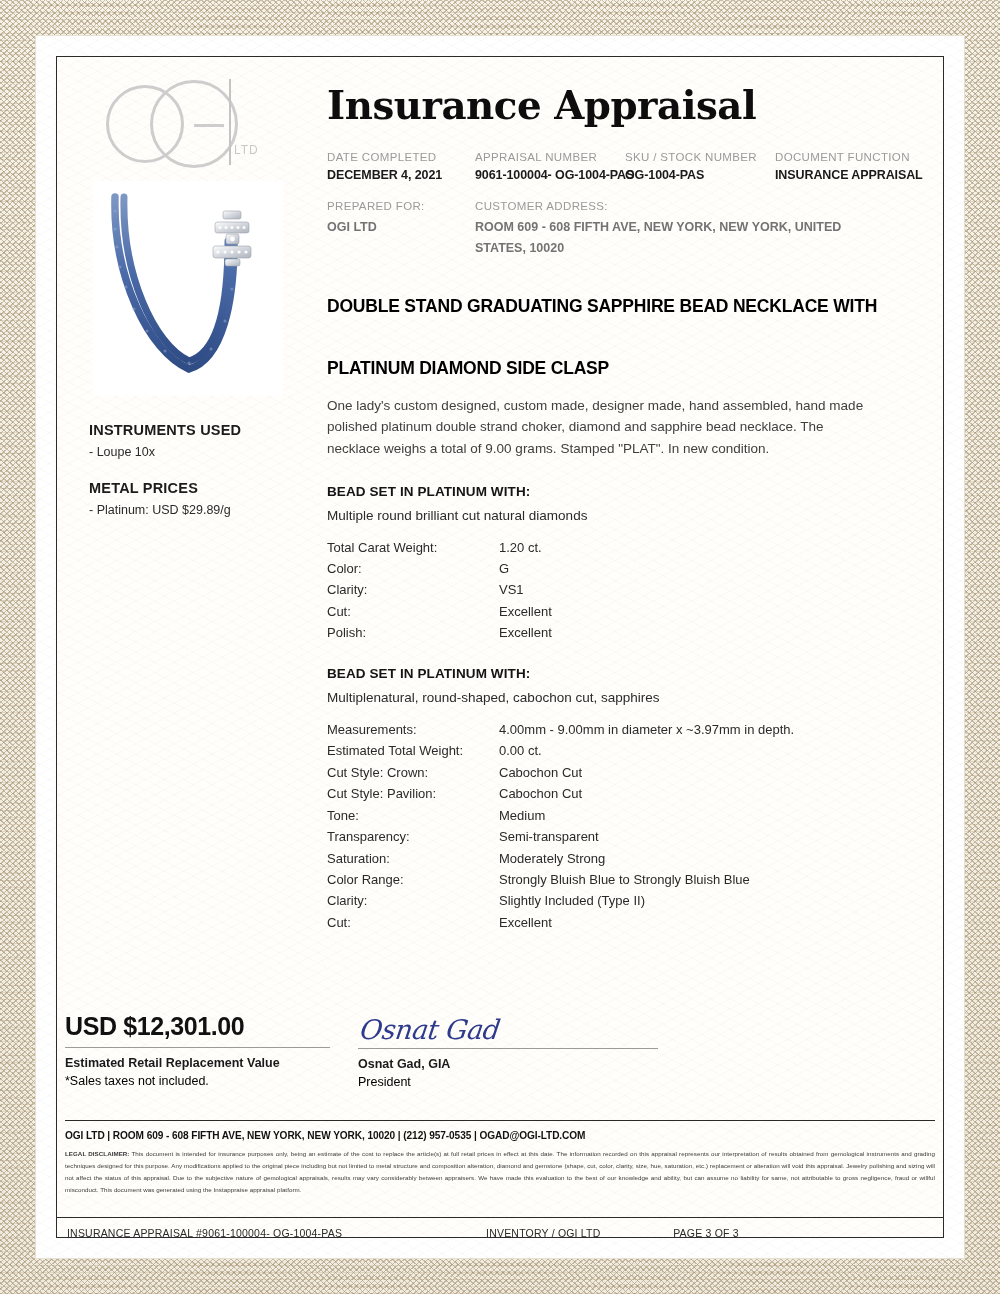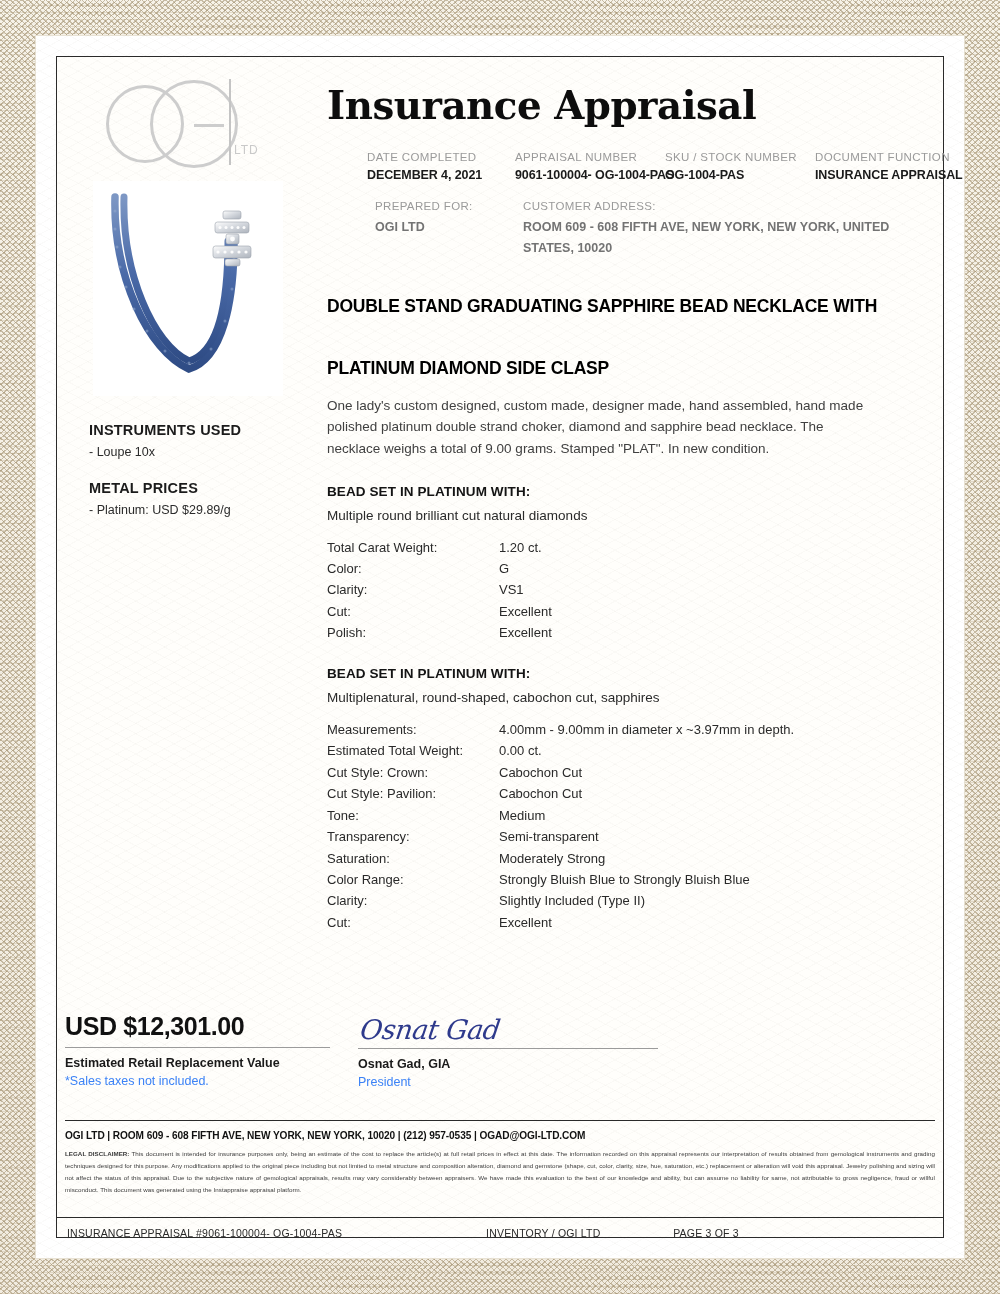--- a/index.html
+++ b/index.html
@@ -137,42 +137,42 @@
     letter-spacing: -0.5px;
     line-height: 1;
     margin-bottom: 26px;
     
     transform: scaleX(0.97);
     transform-origin: left center;
   }
 
   .meta-row { display: flex; margin-bottom: 18px; }
   .meta-cell { position: relative; }
-  .meta-cell.c1 { width: 148px; margin-left: 40px; }
+  .meta-cell.c1 { width: 148px; }
   .meta-cell.c2 { width: 150px; }
   .meta-cell.c3 { width: 150px; }
   .meta-cell.c4 { width: 180px; }
   .meta-label {
     font-size: 11.5px;
     color: #9a9a9a;
     letter-spacing: .35px;
     margin-bottom: 5px;
     white-space: nowrap;
   }
   .meta-value {
     font-size: 12.5px;
     font-weight: bold;
     color: #1a1a1a;
     white-space: nowrap;
     letter-spacing: -0.1px;
   }
   .meta-value.overflowing { position: relative; z-index: 2; }
 
   .party-row { display: flex; margin-bottom: 20px; }
-  .party-cell.p1 { width: 148px; margin-left: 48px; }
+  .party-cell.p1 { width: 148px; }
   .party-cell.p2 { width: 400px; }
   .party-value-block {
     font-size: 12.5px;
     font-weight: bold;
     color: #737373;
     line-height: 1.65;
   }
 
   .item-title {
     font-size: 17.5px;
@@ -251,21 +251,21 @@
     margin-bottom: 8px;
   }
   .cap-bold {
     font-size: 12.5px;
     font-weight: bold;
     color: #1a1a1a;
     margin-bottom: 4px;
   }
   .cap-reg {
     font-size: 12.5px;
-    color: #3b82f6;
+    color: #000000;
   }
 
   
   .footer-band {
     position: absolute;
     left: 8px;
     right: 8px;
     top: 1063px;
   }
   .footer-sep {

